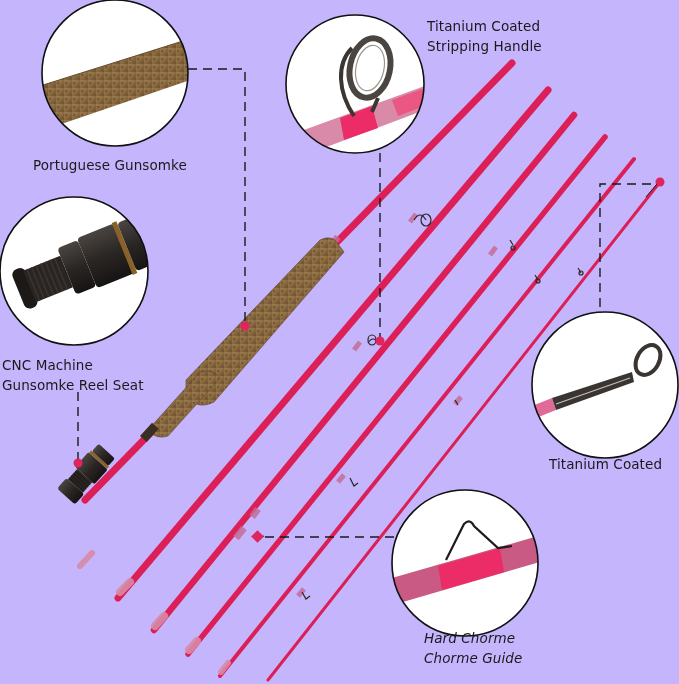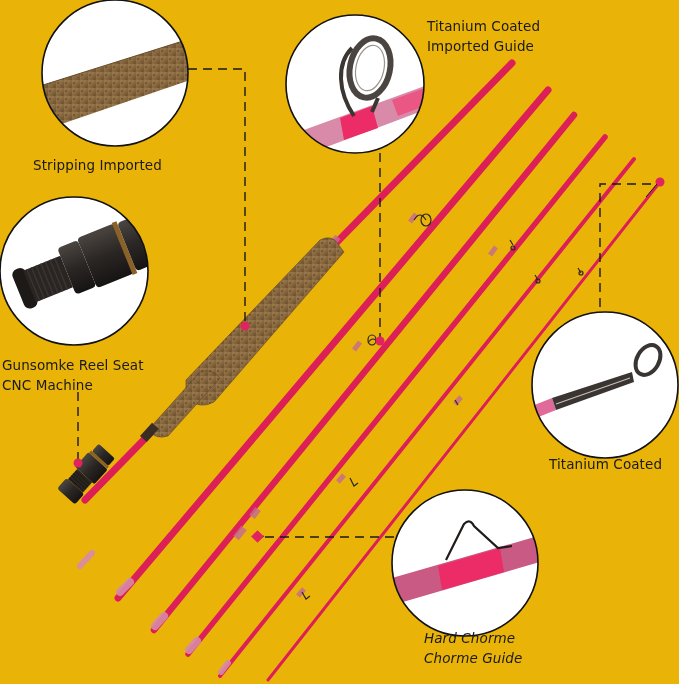--- a/index.html
+++ b/index.html
@@ -1,16 +1,16 @@
 <!DOCTYPE html>
 <html><head>
 <meta charset="utf-8">
 <style>
   html, body { margin: 0; padding: 0; background: #ffffff; }
-  .canvas { position: relative; width: 679px; height: 684px; overflow: hidden; background: #eab308; font-family: "DejaVu Sans", "Liberation Sans", sans-serif; }
+  .canvas { position: relative; width: 679px; height: 684px; overflow: hidden; background: #c4b5fd; font-family: "DejaVu Sans", "Liberation Sans", sans-serif; }
   .art { position: absolute; left: 0; top: 0; width: 679px; height: 684px; }
   .label { position: absolute; font-size: 13.5px; line-height: 20px; color: #1a1a1a; white-space: nowrap; letter-spacing: 0.1px; }
   .label span { display: block; }
 </style>
 </head>
 <body>
 
 <div class="canvas">
 
   <svg class="art" viewBox="0 0 679 684">
@@ -207,30 +207,30 @@
         <path d="M392 578 L 538 536 L 540 562 L 396 604 Z" fill="#c85a84"></path>
         <path d="M438 566 L 500 548 L 504 572 L 442 590 Z" fill="#ec2c67"></path>
         <path d="M446 560 L 464 524 Q 470 518 474 526 L 498 548 L 512 546" fill="none" stroke="#1f1c1a" stroke-width="2.2"></path>
       </g>
       <circle cx="465" cy="563" r="73" fill="none" stroke="#111" stroke-width="1.6"></circle>
     </g>
   </svg>
 
   <div class="label" style="left:427px; top:16px;">
     <span>Titanium Coated</span>
-    <span>Imported Guide</span>
+    <span>Stripping Handle</span>
   </div>
 
   <div class="label" style="left:33px; top:155px;">
-    <span>Stripping Imported</span>
+    <span>Portuguese Gunsomke</span>
   </div>
 
   <div class="label" style="left:2px; top:355px;">
+    <span>CNC Machine</span>
     <span>Gunsomke Reel Seat</span>
-    <span>CNC Machine</span>
   </div>
 
   <div class="label" style="left:549px; top:454px;">
     <span>Titanium Coated</span>
   </div>
 
   <div class="label" style="left:424px; top:628px;font-style:italic;">
     <span>Hard Chorme</span>
     <span>Chorme Guide</span>
   </div>

